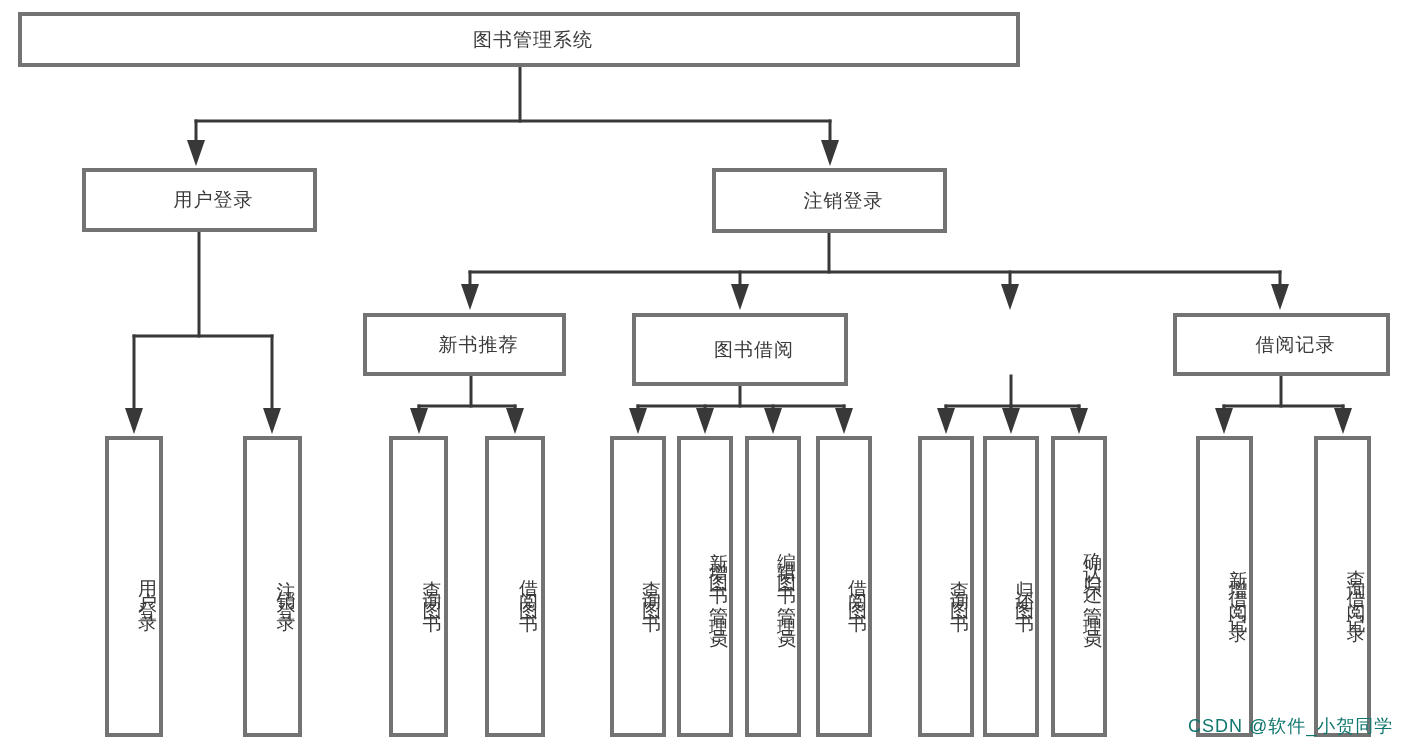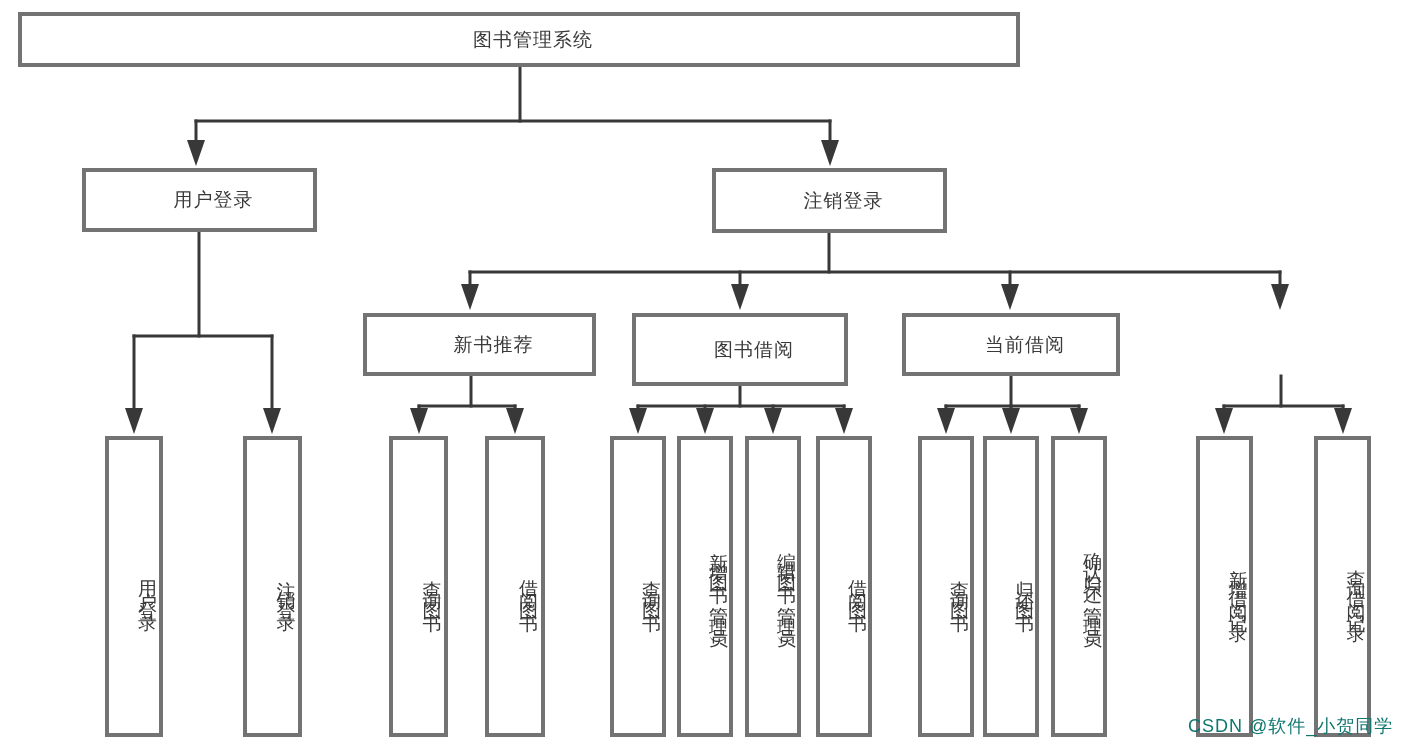--- a/index.html
+++ b/index.html
@@ -121,28 +121,28 @@
     <span>图书管理系统</span>
   </div>
 
   <div class="node hbox" style="left:82px;top:168px;width:235px;height:64px">
     <span>用户登录</span>
   </div>
   <div class="node hbox" style="left:712px;top:168px;width:235px;height:65px">
     <span>注销登录</span>
   </div>
 
-  <div class="node hbox" style="left:363px;top:313px;width:233px;height:63px">
+  <div class="node hbox" style="left:363px;top:313px;width:203px;height:63px">
     <span>新书推荐</span>
   </div>
   <div class="node hbox" style="left:632px;top:313px;width:216px;height:73px">
     <span>图书借阅</span>
   </div>
-  <div class="node hbox" style="left:902px;top:313px;width:218px;height:63px">
-    <span>当前借阅</span>
+  <div class="node hbox" style="left:1173px;top:313px;width:217px;height:63px">
+    <span>借阅记录</span>
   </div>
 
   <div class="node vbox" style="left:105px;top:436px;width:58px;height:301px">
     <span>用户登录</span>
   </div>
   <div class="node vbox" style="left:243px;top:436px;width:59px;height:301px">
     <span>注销登录</span>
   </div>
 
   <div class="node vbox" style="left:389px;top:436px;width:59px;height:301px">

